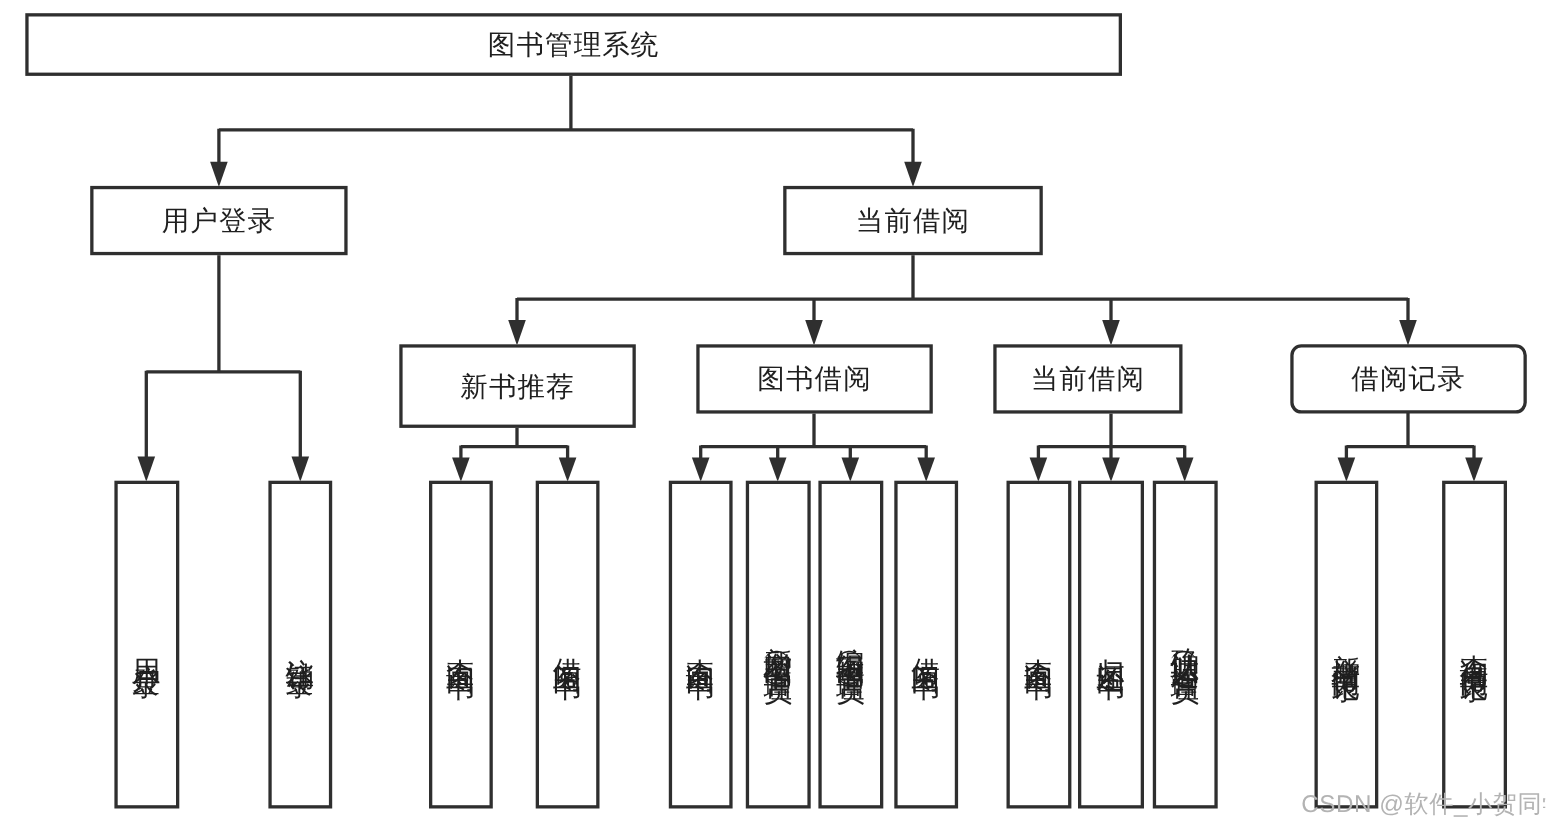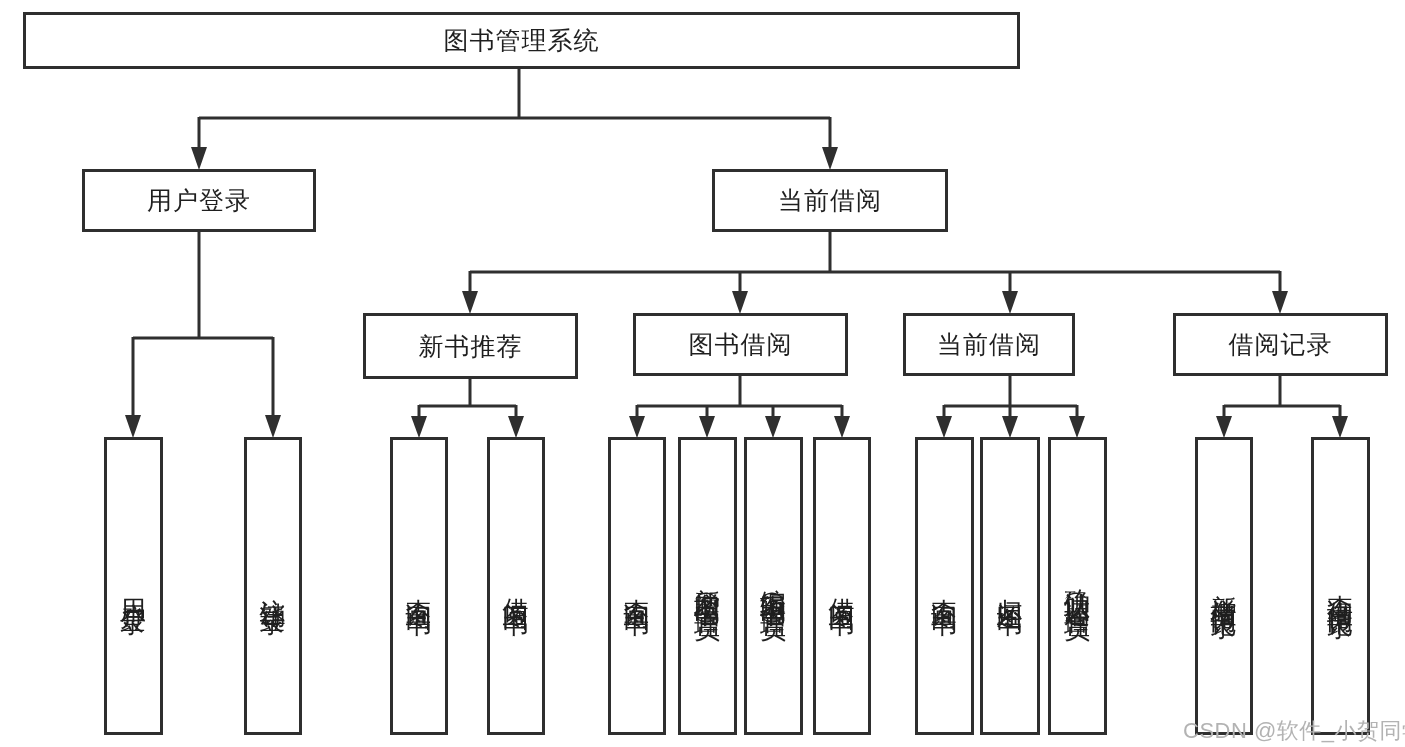--- a/index.html
+++ b/index.html
@@ -114,24 +114,24 @@
       <polygon class="head" points="1216,416 1232,416 1224,438"></polygon>
       <polygon class="head" points="1332,416 1348,416 1340,438"></polygon>
     </g>
   </svg>
 
   <div class="node" style="left:23px; top:12px; width:997px; height:57px;">图书管理系统</div>
 
   <div class="node" style="left:82px; top:169px; width:234px; height:63px;">用户登录</div>
   <div class="node" style="left:712px; top:169px; width:236px; height:63px;">当前借阅</div>
 
-  <div class="node" style="left:363px; top:313px; width:215px; height:66px;">新书推荐</div>
+  <div class="node" style="left:363px; top:313px; width:215px; height:76px;">新书推荐</div>
   <div class="node" style="left:633px; top:313px; width:215px; height:63px;text-align:center;">图书借阅</div>
   <div class="node" style="left:903px; top:313px; width:172px; height:63px;">当前借阅</div>
-  <div class="node" style="left:1173px; top:313px; width:215px; height:63px;">借阅记录</div>
+  <div class="node" style="left:1173px; top:313px; width:215px; height:63px;border-radius:10px;">借阅记录</div>
 
   <div class="vnode" style="left:104px; top:437px; width:59px; height:298px;">
     <span class="vtext">用户登录</span>
   </div>
   <div class="vnode" style="left:244px; top:437px; width:58px; height:298px;">
     <span class="vtext">注销登录</span>
   </div>
 
   <div class="vnode" style="left:390px; top:437px; width:58px; height:298px;">
     <span class="vtext">查询图书</span>

